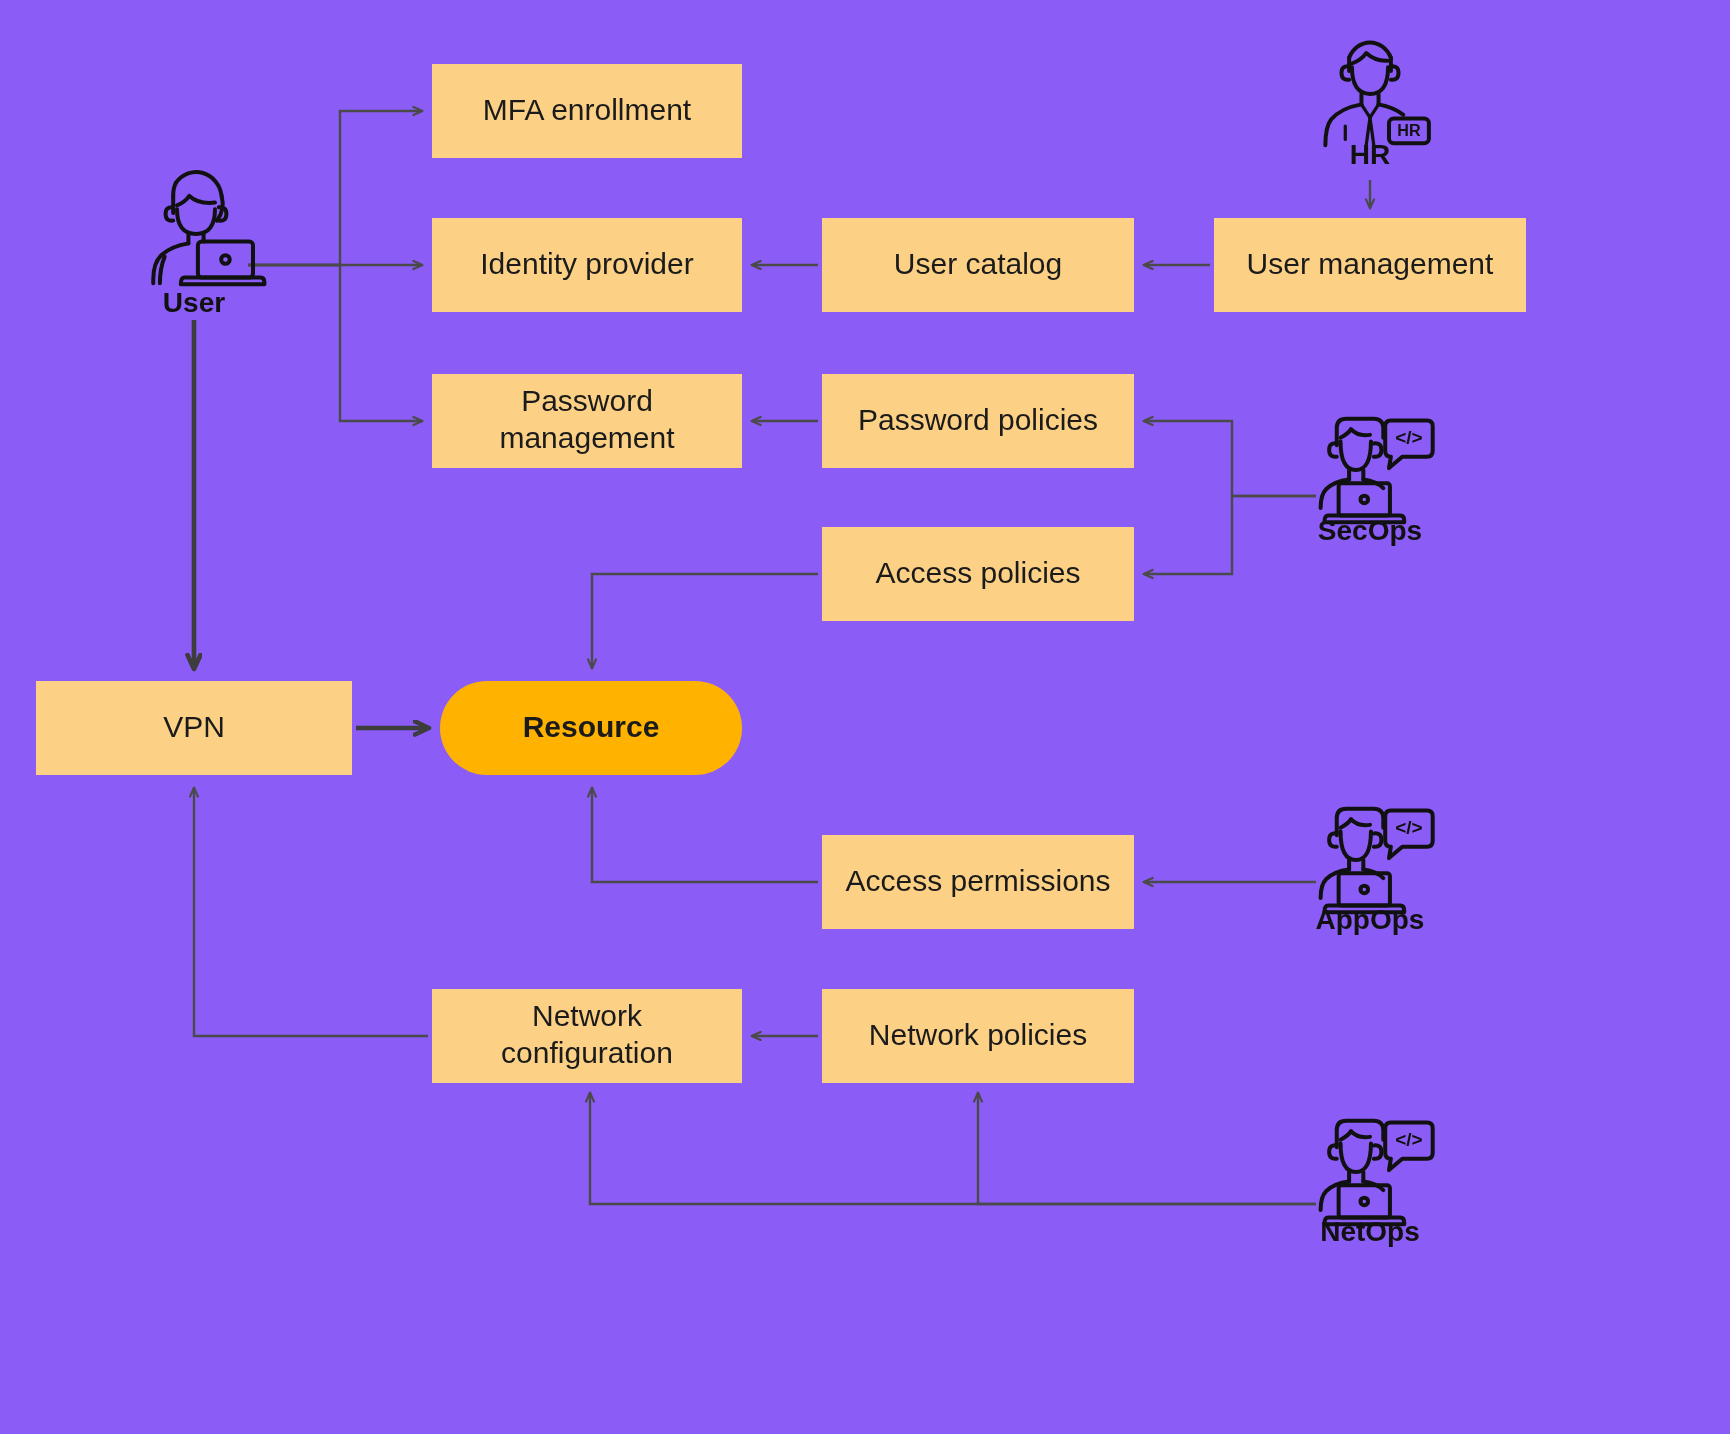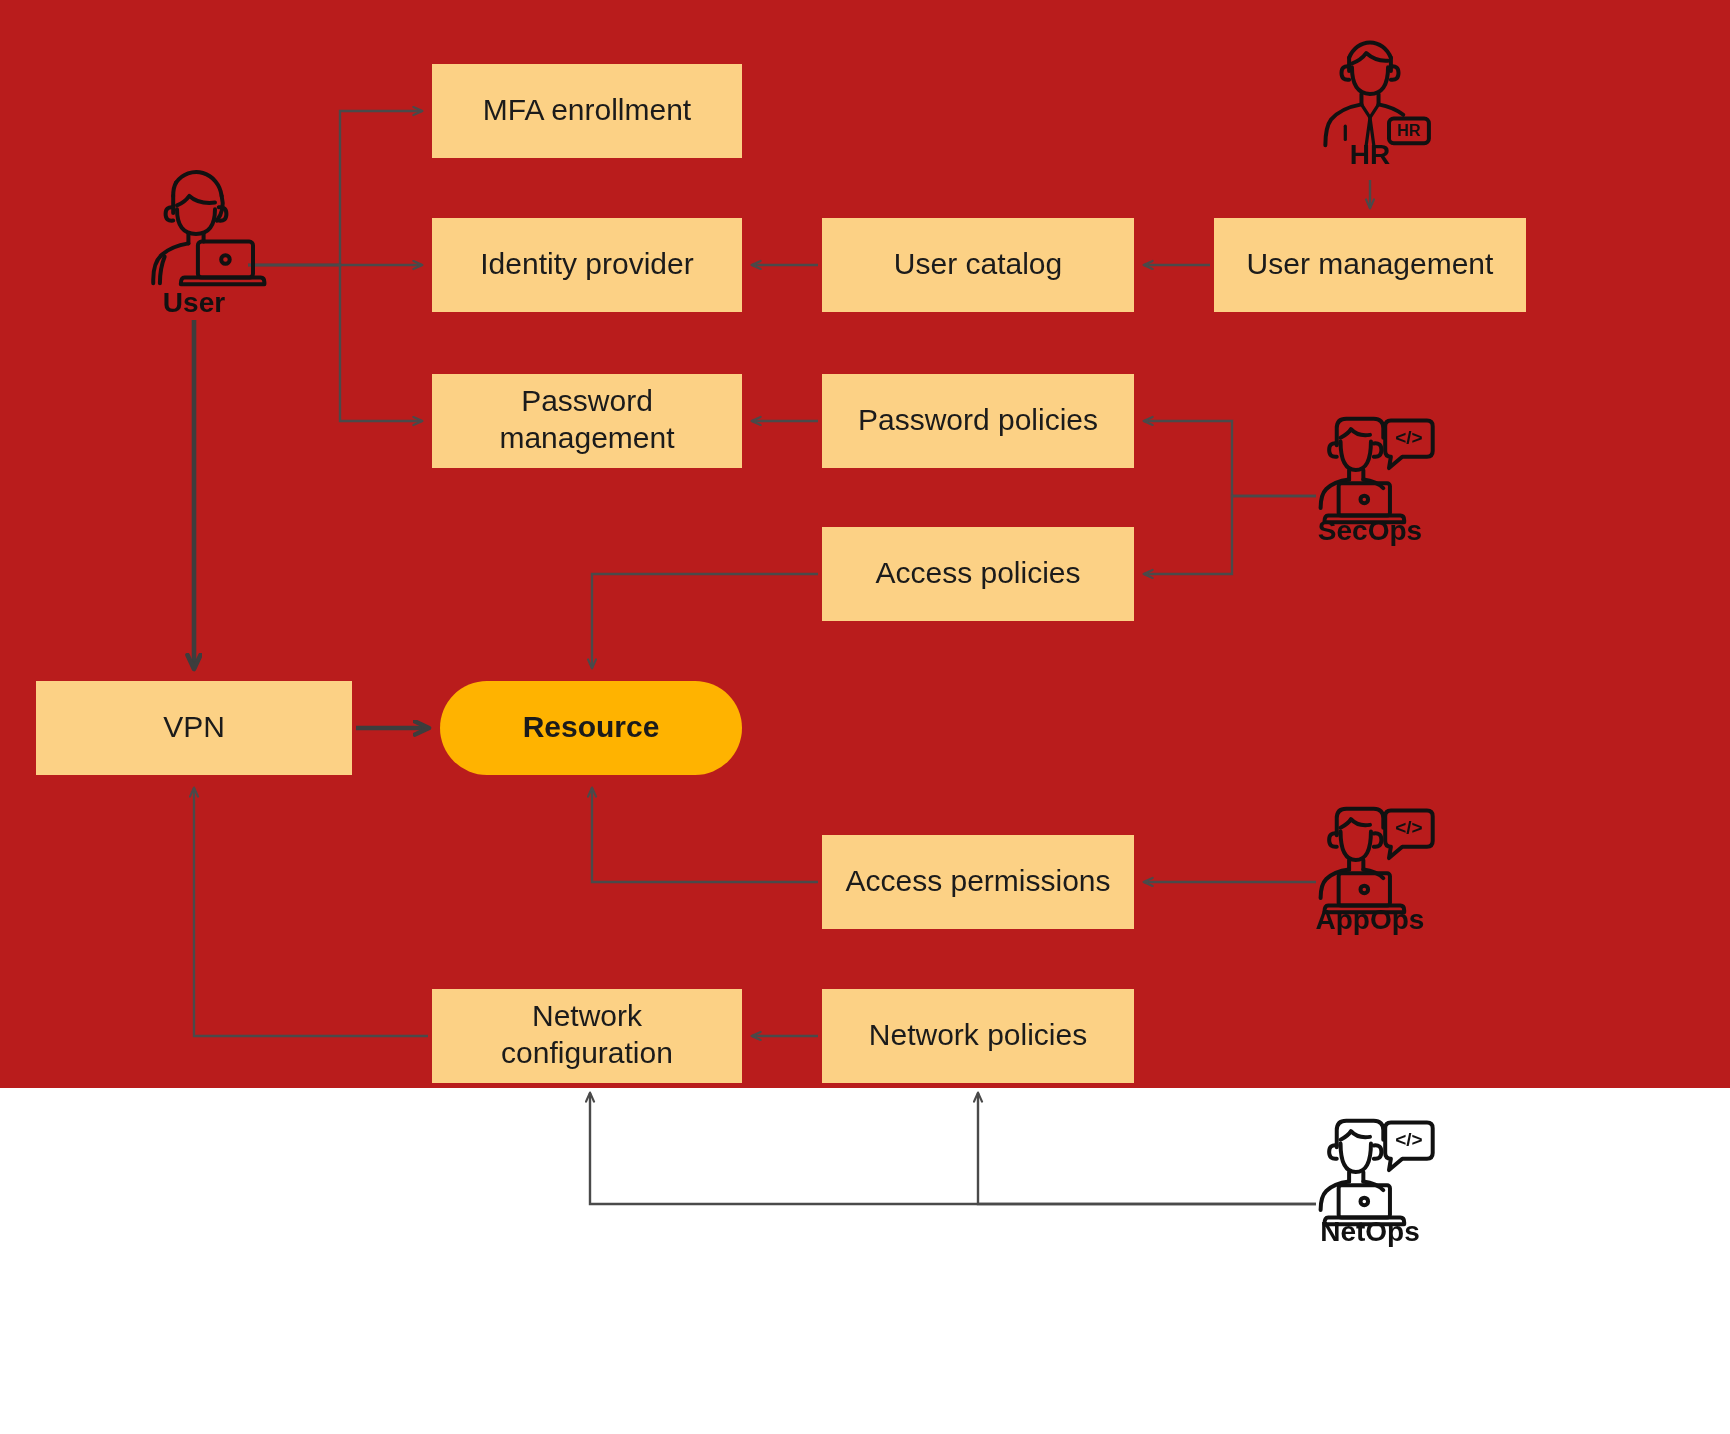--- a/index.html
+++ b/index.html
@@ -1,17 +1,17 @@
 <!DOCTYPE html>
 <html><head>
 <meta charset="utf-8">
 <style>
   html,body{margin:0;padding:0;background:#ffffff;}
   body{width:1730px;height:1434px;font-family:"Liberation Sans",sans-serif;overflow:hidden;}
-  #stage{position:relative;width:1730px;height:1088px;background:#b91c1c;}
+  #stage{position:relative;width:1730px;height:1434px;background:#8b5cf6;}
   svg#diagram{position:absolute;top:0;left:0;width:1730px;height:1434px;}
   .node-rect{fill:#FCD185;}
   .node-pill{fill:#FFB300;}
   .node-label{font-family:"Liberation Sans",sans-serif;font-size:30px;fill:#1b1b1b;text-anchor:middle;dominant-baseline:middle;}
   .node-label.bold{font-weight:bold;}
   .actor-label{font-family:"Liberation Sans",sans-serif;font-size:28px;font-weight:bold;fill:#111;text-anchor:middle;dominant-baseline:middle;}
   .flow{fill:none;stroke:#4a4a4a;stroke-width:2.4;}
   .flow-strong{fill:none;stroke:#3d3d3d;stroke-width:4.6;}
   .icon-stroke{fill:none;stroke:#111;stroke-width:4.2;stroke-linecap:round;stroke-linejoin:round;}
   .icon-stroke-thin{fill:none;stroke:#111;stroke-width:3.4;stroke-linecap:round;stroke-linejoin:round;}

